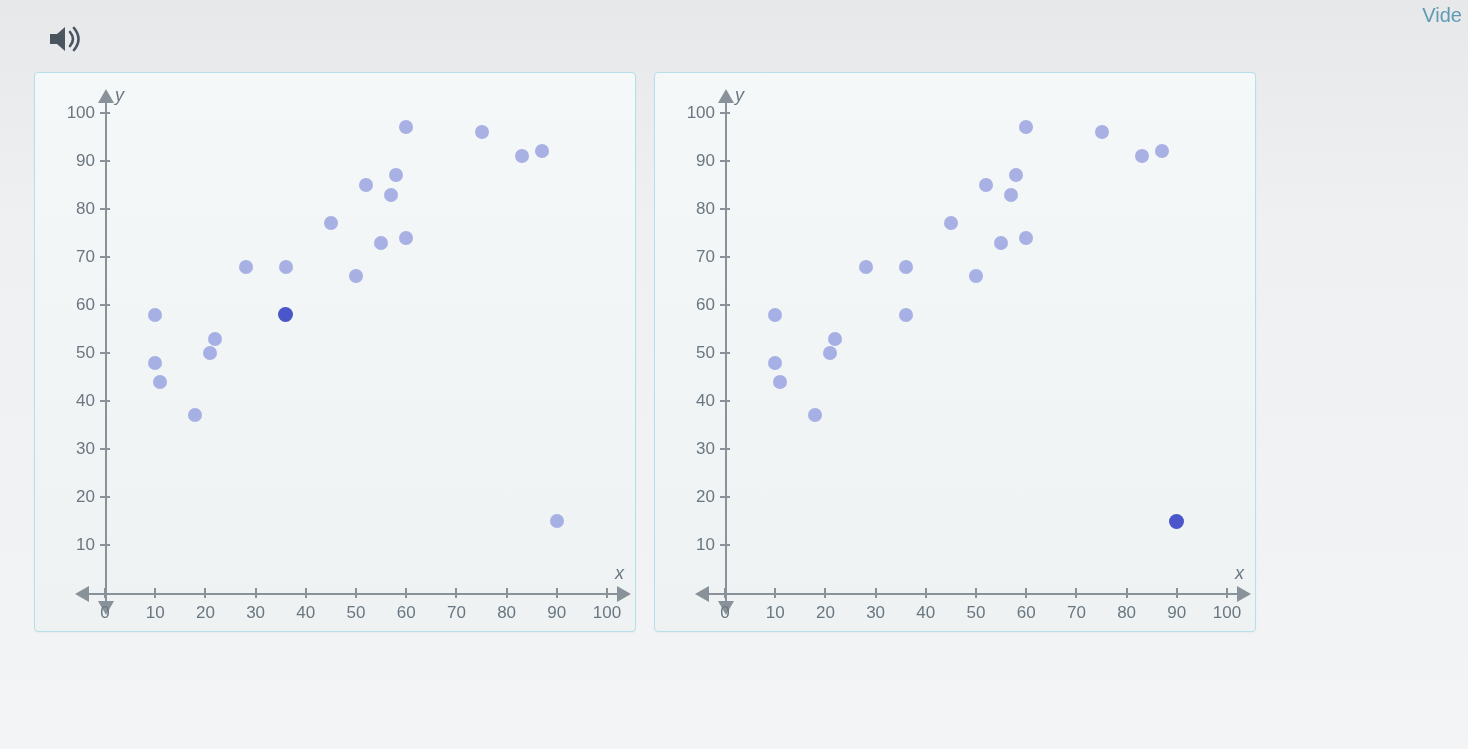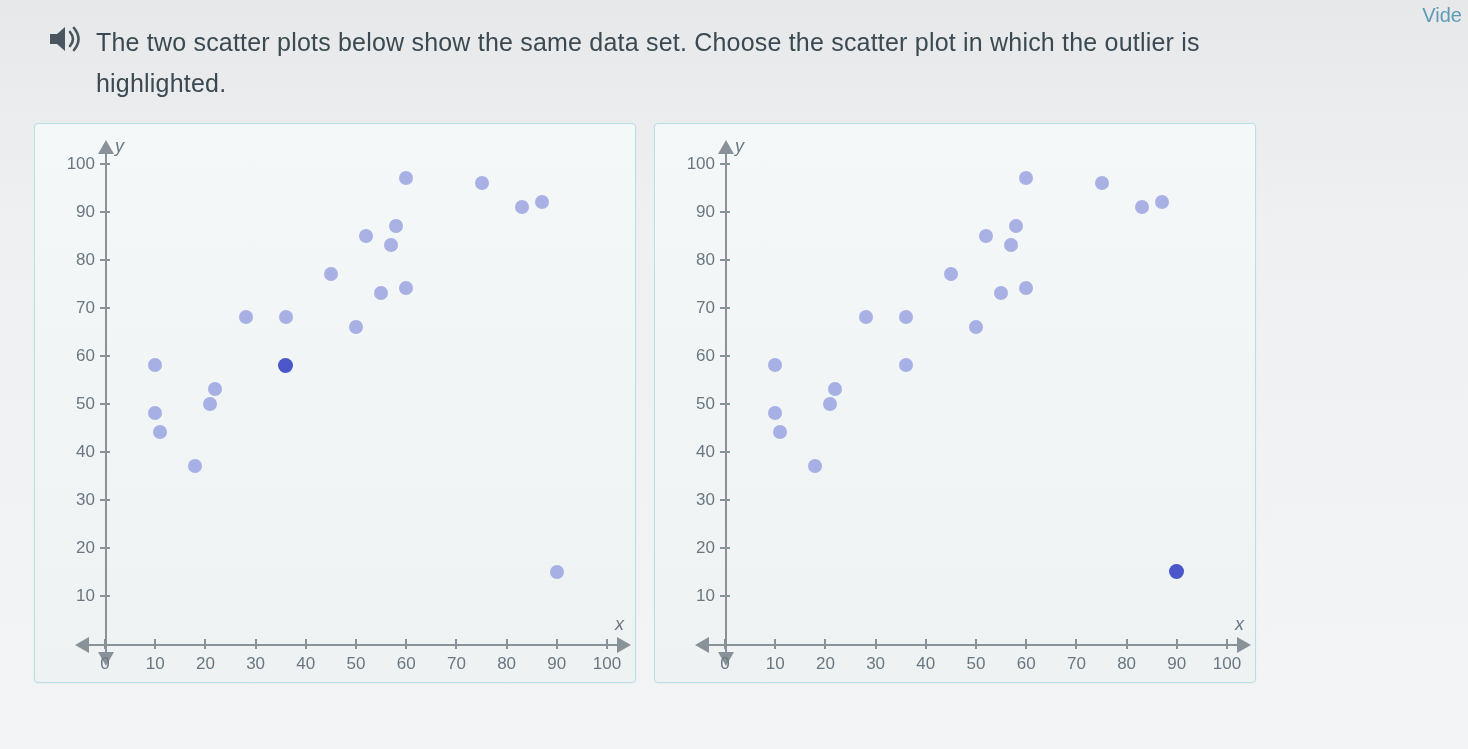--- a/index.html
+++ b/index.html
@@ -96,21 +96,20 @@
 <div class="top-right-link">Vide</div>
 
 <div class="question-row">
   <div class="speaker">
     <svg width="34" height="30" viewBox="0 0 34 30">
       <path d="M2 10 L9 10 L17 3 L17 27 L9 20 L2 20 Z" fill="#4a5560"></path>
       <path d="M22 8 Q28 15 22 22" stroke="#4a5560" stroke-width="2.6" fill="none" stroke-linecap="round"></path>
       <path d="M26 4 Q35 15 26 26" stroke="#4a5560" stroke-width="2.6" fill="none" stroke-linecap="round"></path>
     </svg>
   </div>
-  <div class="qtext">The two scatter plots below show the same data set. Choose the scatter plot in which the outlier is highlighted.</div>
 </div>
 
 <div class="charts">
   <div class="card" id="card-0">
       <div class="axis-line" style="left: 70px; top: 28px; width: 2px; height: 508px;"></div>
       <div class="axis-line" style="top: 520px; left: 54px; height: 2px; width: 534px;"></div>
       <div class="arrowhead" style="left: 63px; top: 16px;">
         <svg width="16" height="16" viewBox="0 0 16 16">
           <path d="M8 0 L16 14 L0 14 Z" fill="#8a9299"></path>
         </svg>

